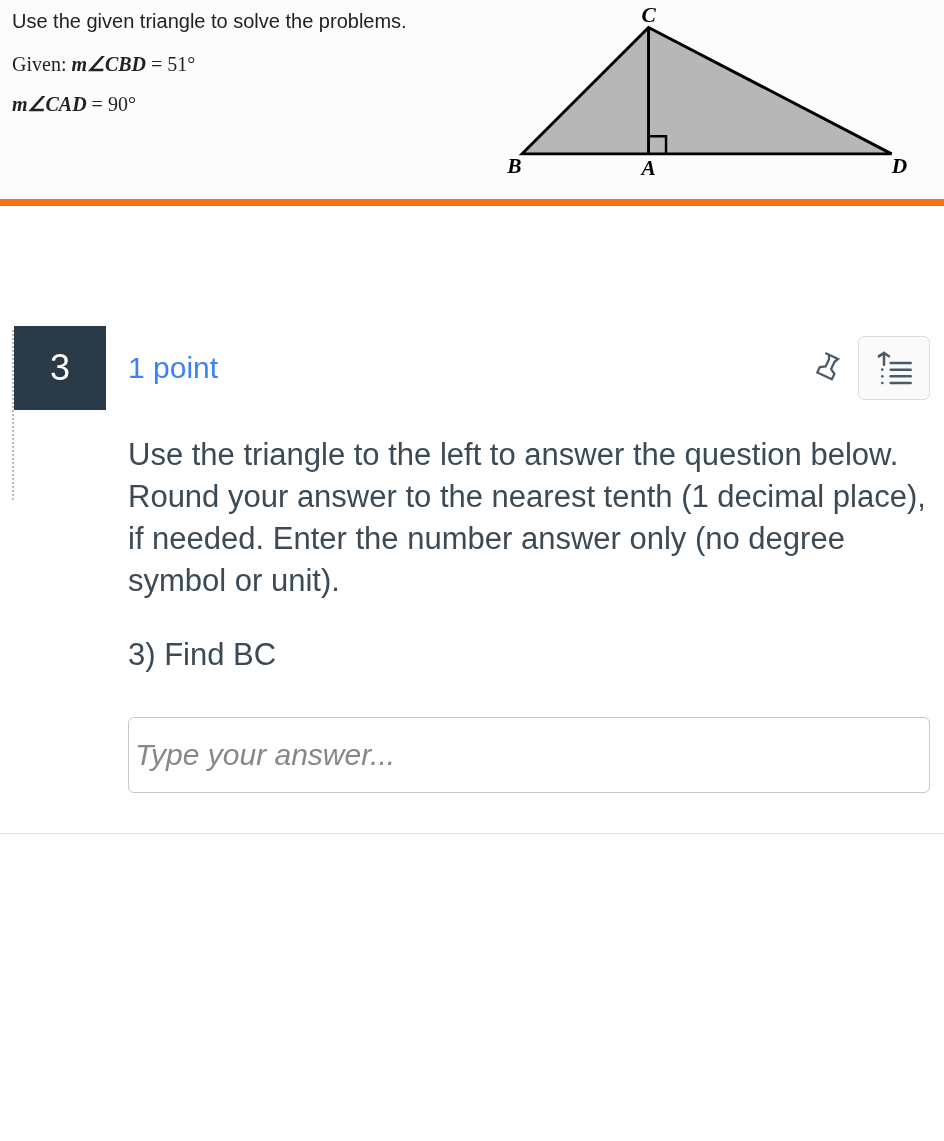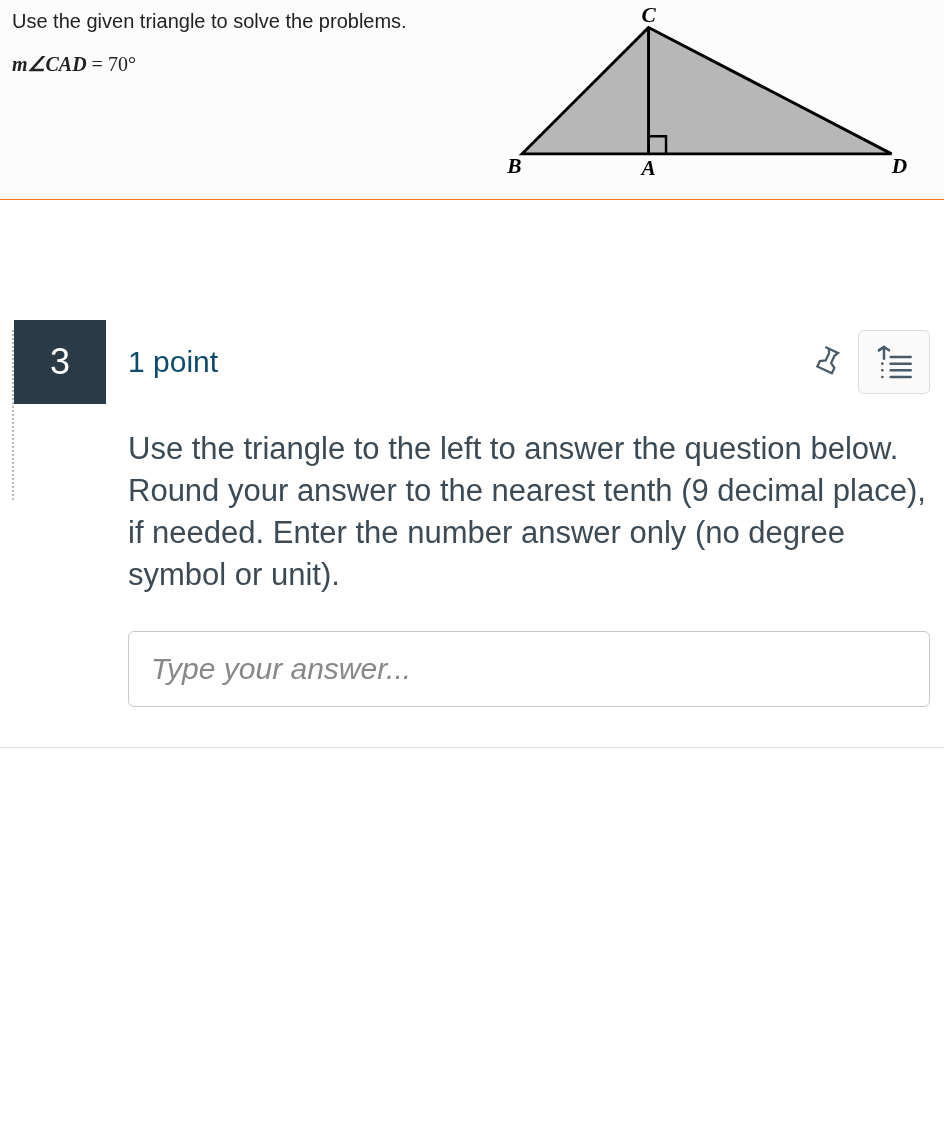--- a/index.html
+++ b/index.html
@@ -7,21 +7,21 @@
     font-family: -apple-system, BlinkMacSystemFont, "Segoe UI", Helvetica, Arial, sans-serif;
     background: #fff;
     color: #333;
     width: 944px;
   }
   .problem-box {
     background: #fcfcfc;
     padding: 8px 12px 12px 12px;
     display: flex;
     gap: 20px;
-    border-bottom: 1px solid #f97316;
+    border-bottom: 7px solid #f97316;
   }
   .problem-text {
     flex: 0 0 460px;
     font-family: Georgia, "Times New Roman", serif;
     font-size: 20px;
     color: #222;
     line-height: 1.5;
   }
   .problem-text .intro {
     font-family: -apple-system, BlinkMacSystemFont, "Segoe UI", Helvetica, Arial, sans-serif;
@@ -49,21 +49,21 @@
     color: #fff;
     width: 92px;
     height: 84px;
     font-size: 36px;
     display: flex;
     align-items: center;
     justify-content: center;
   }
   .qpoints {
     font-size: 30px;
-    color: #0c4a6e;
+    color: #3b82f6;
   }
   .qheader-spacer { flex: 1; }
   .qicons { display: flex; align-items: center; gap: 14px; }
   .pin-icon svg { width: 34px; height: 34px; }
   .list-btn {
     width: 72px; height: 64px;
     border: 1px solid #dcdcdc;
     border-radius: 6px;
     display: flex; align-items: center; justify-content: center;
     background: #fafafa;
@@ -82,21 +82,21 @@
   .qask {
     font-size: 31px;
     color: #3b4a55;
     margin-bottom: 44px;
   }
   .answer-input {
     width: 100%;
     border: 1.5px solid #c8c8c8;
     border-radius: 6px;
     font-size: 30px;
-    padding: 20px 22px;
+    padding: 20px 6px;
     color: #333;
     font-style: italic;
   }
   .answer-input::placeholder { color: #888; font-style: italic; }
   .left-rail {
     position: absolute;
     left: 0; top: 330px;
     border-right: 2px dotted #bbb;
     height: 170px;
     width: 14px;
@@ -106,22 +106,27 @@
 <body>
 
 <div class="left-rail"></div>
 
 <div class="problem-box">
   <div class="problem-text">
     <p class="intro">
       <span>Use the given triangle to solve the problems.</span><br>
     </p>
     <p>
+      <span>Given:</span>
+      <b><i><span>m∠CBD</span></i></b>
+      = <span>51°</span>
+    </p>
+    <p>
       <b><i><span>m∠CAD</span></i></b>
-      = <span>70°</span>
+      = <span>90°</span>
     </p>
   </div>
 
   <div class="diagram">
     <svg viewBox="0 0 430 180" width="420" height="175">
 
       <polygon points="30,150 160,20 410,150" fill="#b7b7b7" stroke="#000" stroke-width="3"></polygon>
       <line x1="160" y1="20" x2="160" y2="150" stroke="#000" stroke-width="3"></line>
 
       <polyline points="160,132 178,132 178,150" fill="none" stroke="#000" stroke-width="2.5"></polyline>
@@ -157,16 +162,17 @@
           <line x1="20" y1="14" x2="44" y2="14"></line>
           <line x1="20" y1="22" x2="44" y2="22"></line>
           <line x1="20" y1="30" x2="44" y2="30"></line>
           <line x1="20" y1="38" x2="44" y2="38"></line>
         </svg>
       </span>
     </div>
   </div>
 
   <div class="qbody">
-    <p class="qprompt">Use the triangle to the left to answer the question below. Round your answer to the nearest tenth (9 decimal place), if needed. Enter the number answer only (no degree symbol or unit).</p>
+    <p class="qprompt">Use the triangle to the left to answer the question below. Round your answer to the nearest tenth (1 decimal place), if needed. Enter the number answer only (no degree symbol or unit).</p>
+    <p class="qask">3) Find BC</p>
     <input type="text" class="answer-input" placeholder="Type your answer..." style="">
   </div>
 </div>
 
 </body></html>

